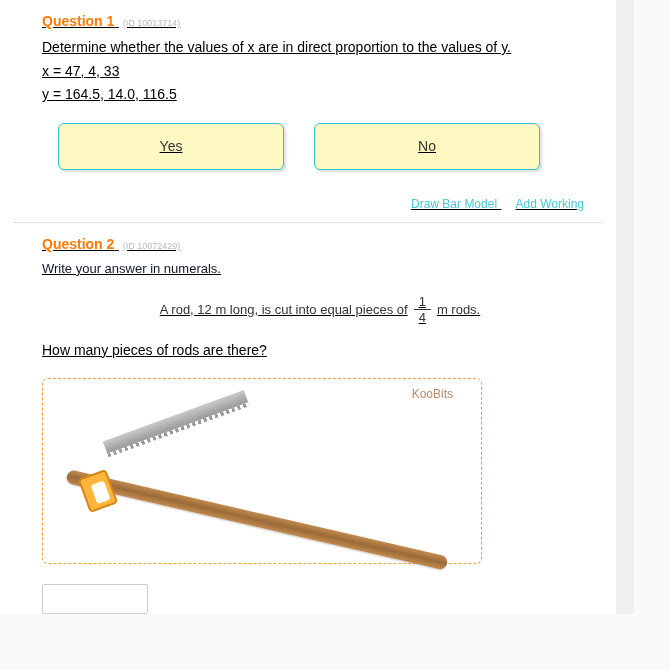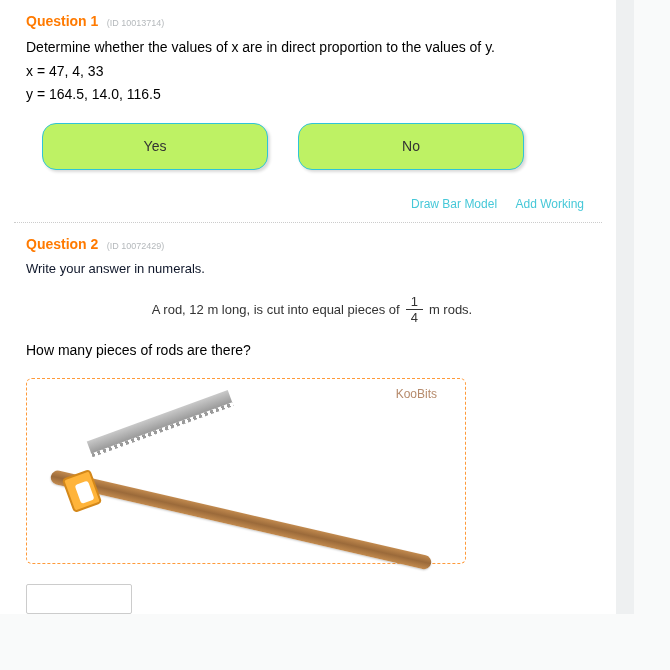--- a/index.html
+++ b/index.html
@@ -1,28 +1,28 @@
 <!DOCTYPE html>
 <html><head>
 <meta charset="utf-8">
 <style>
 * { box-sizing: border-box; margin: 0; padding: 0; }
 body { font-family: Arial, sans-serif; background: #f9fafa; width: 670px; height: 670px; overflow: hidden; }
 .page { display: flex; }
 .main { width: 616px; background: #fff; padding: 0; }
 .sidebar-gap { width: 18px; background: #eef0f1; }
 .sidebar-right { width: 36px; background: #f9fafa; }
-.question-block { padding: 12px 18px 0 26px; }
+.question-block { padding: 12px 18px 0 42px; text-decoration: underline; }
 .q-header { margin-bottom: 8px; }
 .q-label { color: #ff7a00; font-weight: bold; font-size: 14px; }
 .q-id { color: #b5b9bc; font-size: 9px; margin-left: 4px; }
 .q-text { color: #000000; font-size: 14px; line-height: 1.4; margin-bottom: 4px; }
 .q-instruct { color: #0f172a; font-size: 13px; margin-bottom: 18px; }
 .options { display: flex; gap: 30px; margin: 18px 0 24px 16px; }
-.opt-btn { width: 226px; height: 47px; border: 1px solid #2fc4d8; background: #bef264; color: #333; font-size: 14px; display: flex; align-items: center; justify-content: center; cursor: pointer; border-radius: 14px; box-shadow: 2px 2px 3px rgba(0,0,0,0.15); }
+.opt-btn { width: 226px; height: 47px; border: 1px solid #2fc4d8; background: #fef9c3; color: #333; font-size: 14px; display: flex; align-items: center; justify-content: center; cursor: pointer; border-radius: 6px; box-shadow: 2px 2px 3px rgba(0,0,0,0.15); }
 .actions { text-align: right; padding-right: 14px; margin-bottom: 10px; }
 .action-link { color: #46c8d8; font-size: 12px; margin-left: 14px; cursor: pointer; }
 .divider { border-top: 1px dotted #ccc; margin: 6px 14px 0 14px; }
 .prompt-line { display: flex; align-items: center; font-size: 13px; color: #333; margin: 18px 0 8px 0; justify-content: center; }
 .fraction { display: inline-flex; flex-direction: column; align-items: center; margin: 0 6px; font-size: 13px; }
 .fraction .num { border-bottom: 1px solid #333; padding: 0 5px; }
 .fraction .den { padding: 0 5px; }
 .img-box { width: 440px; height: 186px; border: 1px dashed #ff9a3a; border-radius: 6px; margin: 18px 0 14px 0; position: relative; background: #fff; }
 .watermark { position: absolute; top: 8px; right: 28px; color: #b68a6b; font-size: 12px; }
 .rod { position: absolute; width: 390px; height: 14px; background: linear-gradient(#c28a4e,#9b6a3a,#c28a4e); border-radius: 7px; top: 90px; left: 24px; transform: rotate(13deg); transform-origin: left center; box-shadow: 0 1px 2px rgba(0,0,0,0.2); }

